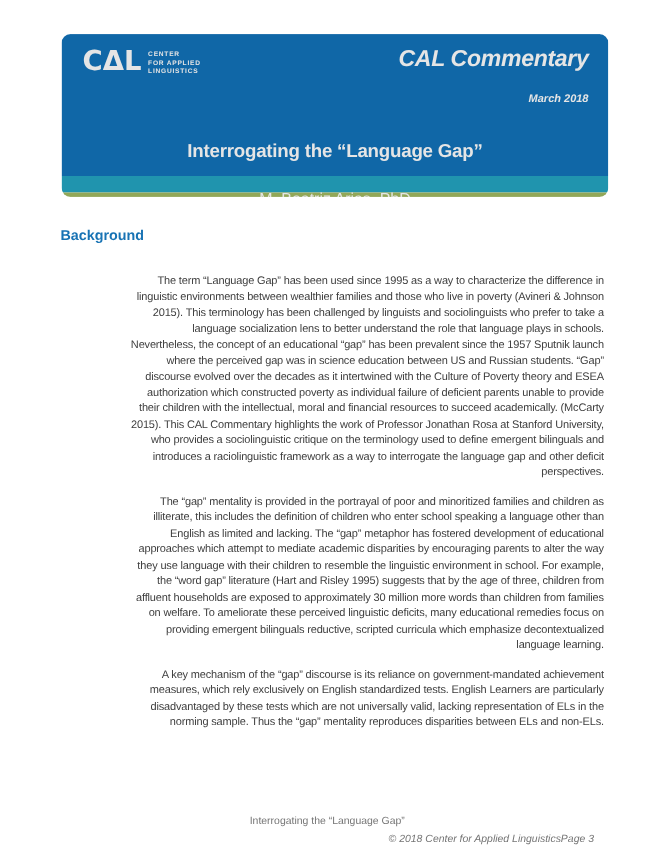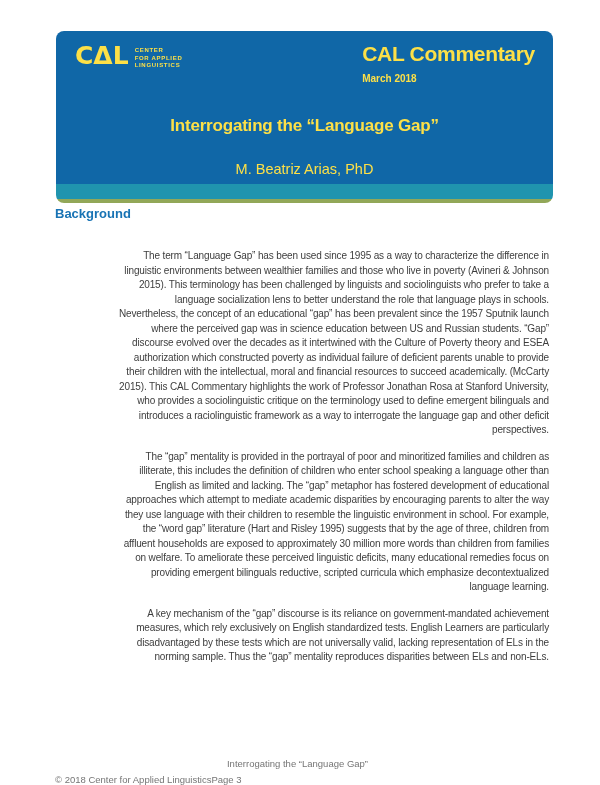--- a/index.html
+++ b/index.html
@@ -9,40 +9,40 @@
     font-family: "Liberation Sans", sans-serif;
     overflow: hidden;
   }
   .page { position: relative; width: 600px; height: 785px; background: #ffffff; }
 
   
   .banner {
     position: absolute; left: 56px; top: 31px; width: 497px;
     border-radius: 8px; overflow: hidden;
   }
-  .banner-blue { background: #1067a7; height: 153px; color: #fde047; }
+  .banner-blue { background: #1067a7; height: 129px; color: #e5e5e5; }
   .banner-teal { background: #2094ae; height: 15px; }
   .banner-olive { background: #92a758; height: 4px; }
 
   .logo-row {
     display: flex; justify-content: space-between; align-items: flex-start;
     padding: 13px 18px 0 19px;
   }
   .logo { display: flex; gap: 6px; align-items: flex-start; }
   .logo-acronym {
     font-family: "DejaVu Sans", sans-serif;
     font-weight: bold; font-size: 25px; line-height: 24px; letter-spacing: 0px;
   }
   .logo-sub {
     font-size: 6px; font-weight: bold; letter-spacing: 0.7px;
     line-height: 7.5px; margin-top: 3px; white-space: pre;
   }
-  .pub { text-align: left; margin-top: -2px; }
+  .pub { text-align: right; margin-top: -2px; font-style: italic; }
   .pub-title { font-size: 21px; font-weight: bold; letter-spacing: -0.3px; line-height: 24px; }
-  .pub-date { font-size: 10px; font-weight: bold; margin-top: 7px; }
+  .pub-date { font-size: 10px; font-weight: bold; margin-top: 19px; }
 
   .doc-title {
     text-align: center; font-size: 17px; font-weight: bold;
     margin-top: 32px; letter-spacing: -0.2px;
   }
   .doc-author { text-align: center; font-size: 14.5px; margin-top: 25px; }
 
   
   .content { position: absolute; left: 55px; top: 206px; width: 494px; }
   .section-heading {
@@ -50,22 +50,22 @@
   }
   .para {
     color: #3d3d3d; font-size: 10px; line-height: 14.5px;
     letter-spacing: -0.15px; white-space: pre; margin-bottom: 12px; text-align: right;
   }
 
   
   .footer { position: absolute; left: 55px; right: 60px; bottom: 0; color: #757575; }
   .footer-title { text-align: center; font-size: 9.5px; margin-bottom: 5px; }
   .footer-row {
-    display: flex; justify-content: flex-start;
-    font-size: 9.5px; padding-bottom: 0;
+    display: flex; justify-content: flex-end;
+    font-size: 9.5px; padding-bottom: 17px; font-style: italic;
   }
 </style>
 </head>
 <body>
 
 <div class="page">
 
   <div class="banner">
     <div class="banner-blue">
       <div class="logo-row">

